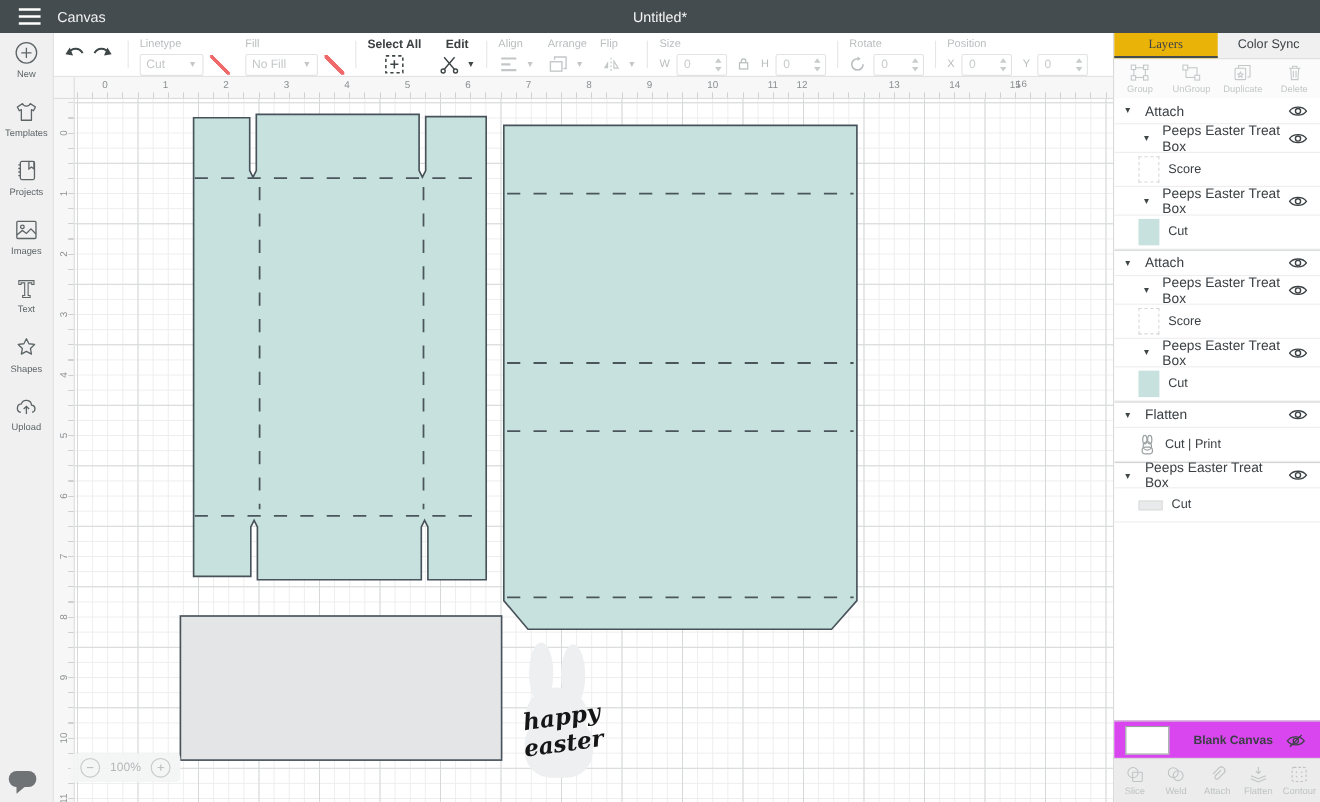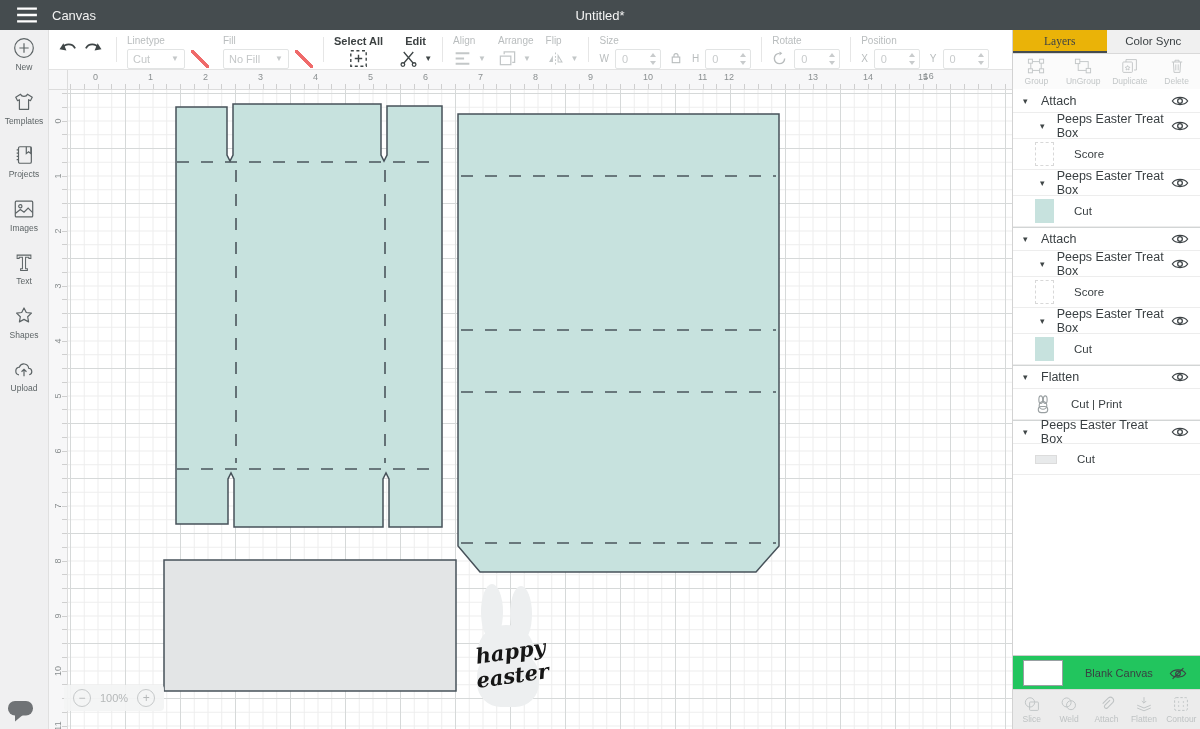--- a/index.html
+++ b/index.html
@@ -94,31 +94,31 @@
   .pact svg{width:18px;height:16px;}
   .pact .plbl{font-size:8.5px;margin-top:2px;}
   #layers-list{position:absolute;top:59px;left:0;right:0;bottom:74px;overflow:hidden;background:#fff;}
   .lrow{display:flex;align-items:center;border-bottom:1px solid #ededed;box-sizing:border-box;cursor:pointer;}
   .lrow-group{height:24px;padding-left:10px;}
   .lrow-group.section-start{border-top:1px solid #d2d5d5;}
   .lrow-sub{height:26px;padding-left:27px;}
   .lrow-layer{height:31px;padding-left:22px;}
   .caret{font-size:9px;color:#3f4647;width:10px;}
   .glabel2{font-size:12.5px;color:#393f42;margin-left:8px;}
-  .llabel{font-size:11.5px;color:#393f42;margin-left:20px;}
+  .llabel{font-size:11.5px;color:#393f42;margin-left:8px;}
   .eye{margin-left:auto;margin-right:11px;width:18px;height:12px;color:#3c4245;}
   .eye svg{width:18px;height:12px;}
   .thumb{box-sizing:border-box;}
   .thumb-score{width:19px;height:24px;background:#fff;border:1px dashed #d8d8d8;}
   .thumb-mint{width:19px;height:24px;background:#c7e2de;}
   .thumb-gray{width:22px;height:9px;background:#e8eaeb;border:1px solid #dcdcdc;}
   .thumb-bunny{width:16px;height:19px;color:#9aa0a2;background:transparent;border:none;}
   .thumb-bunny svg{width:16px;height:19px;}
   #blank-canvas-row{position:absolute;left:0;right:0;bottom:39px;height:35px;border-top:1px solid #cdcdcd;
-                    display:flex;align-items:center;padding-left:10px;box-sizing:border-box;background:#22c55e;}
+                    display:flex;align-items:center;padding-left:10px;box-sizing:border-box;background:#d946ef;font-weight:bold;}
   #blank-thumb{width:40px;height:26px;background:#fff;border:1.5px solid #98a0a2;box-sizing:border-box;}
   #blank-label{font-size:11px;color:#393f42;margin-left:22px;}
   #blank-eye{margin-left:auto;margin-right:13px;width:18px;height:13px;color:#3c4245;cursor:pointer;}
   #blank-eye svg{width:18px;height:13px;}
   #panel-bottom{position:absolute;left:0;right:0;bottom:0;height:39px;background:#ececec;border-top:1px solid #d8d8d8;display:flex;}
   .pbtn{flex:1;display:flex;flex-direction:column;align-items:center;justify-content:center;color:#bfc3c4;cursor:pointer;}
   .pbtn svg{width:18px;height:16px;}
   .pbtn .plbl{font-size:8.5px;margin-top:2px;}
 </style>
 </head>

